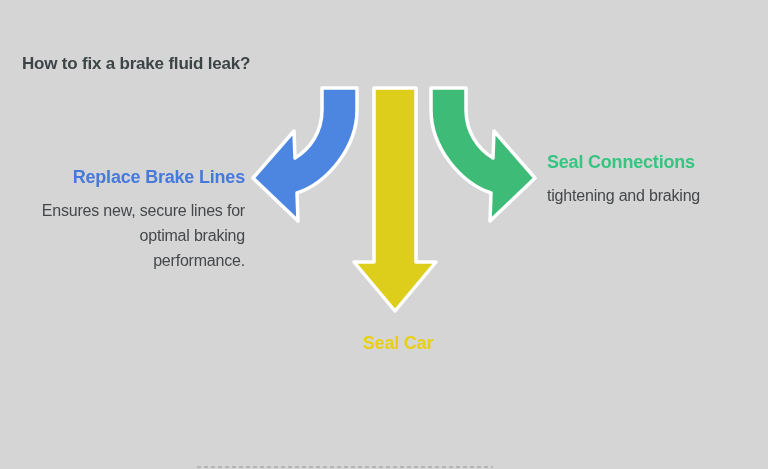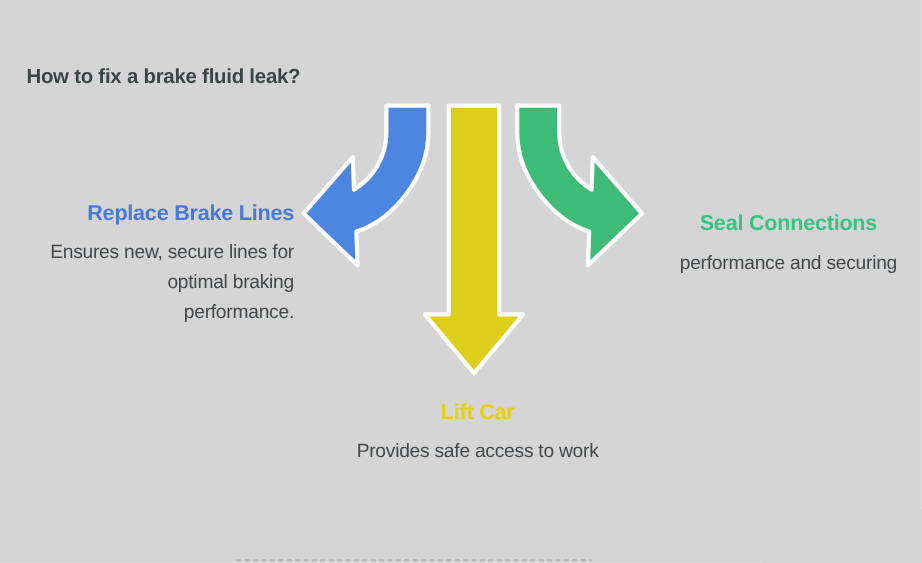--- a/index.html
+++ b/index.html
@@ -22,21 +22,21 @@
   .block .label {
     font-size:18px; font-weight:bold; letter-spacing:-0.2px; line-height:22px;
   }
   .block .desc {
     margin-top:10px;
     font-size:16px; line-height:25px; letter-spacing:-0.2px;
     color:#44484a;
   }
   .desc .line { white-space:nowrap; }
   .block-left  { top:166px; right:523px; width:300px; text-align:right; }
-  .block-right { top:175px; left:547px;  width:220px; text-align:center; }
+  .block-right { top:151px; left:547px;  width:220px; text-align:left; }
   .block-bottom{ top:332px; left:134px;  width:528px; text-align:center; }
   .bottom-artifact {
     position:absolute; top:466px; left:197px; width:296px; height:2px;
     background:repeating-linear-gradient(90deg,
       rgba(150,150,150,0.5) 0 4px, rgba(150,150,150,0) 4px 7px);
   }
 </style>
 </head>
 <body>
 
@@ -55,26 +55,25 @@
     <div class="desc">
       <div class="line">Ensures new, secure lines for</div>
       <div class="line">optimal braking</div>
       <div class="line">performance.</div>
     </div>
   </div>
 
   <div class="block block-right">
     <div class="label" style="color: rgb(53, 197, 129);">Seal Connections</div>
     <div class="desc">
-      <div class="line">performance and securing</div>
+      <div class="line">tightening and braking</div>
     </div>
   </div>
 
   <div class="block block-bottom">
-    <div class="label" style="color: rgb(232, 208, 16);">Lift Car</div>
+    <div class="label" style="color: rgb(232, 208, 16);">Seal Car</div>
     <div class="desc">
-      <div class="line">Provides safe access to work</div>
     </div>
   </div>
 
   <div class="bottom-artifact"></div>
 
 </div>
 
 </body></html>

